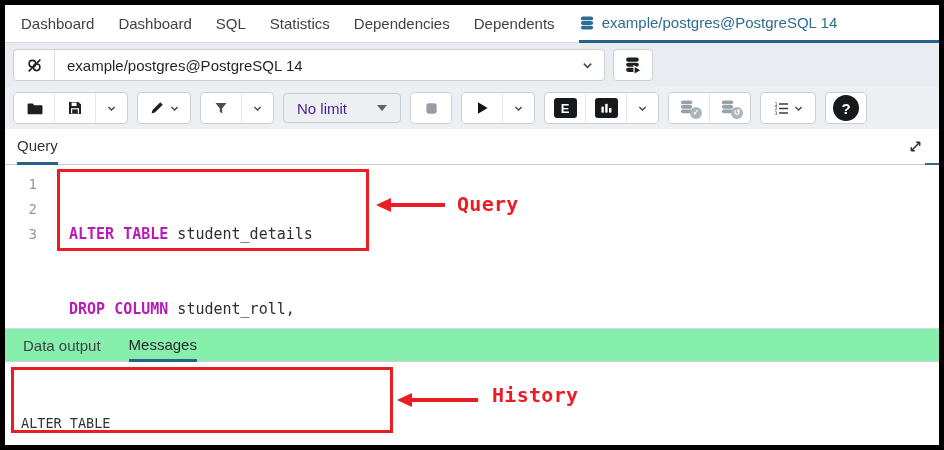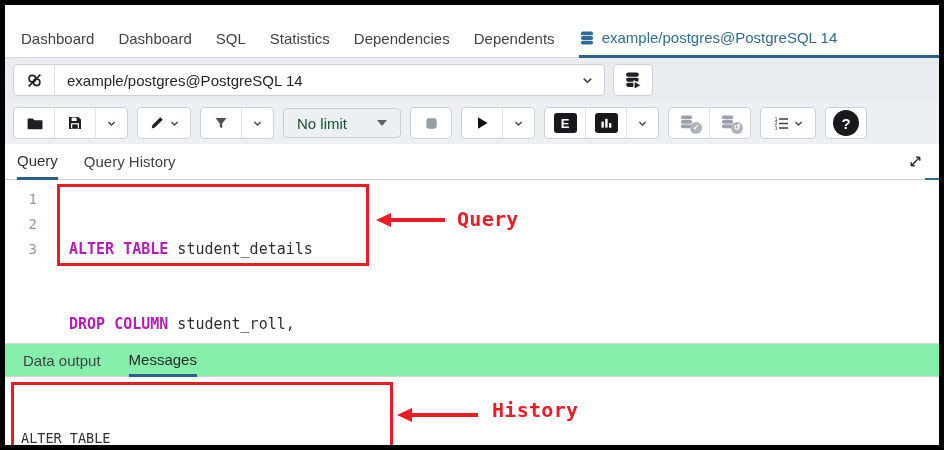--- a/index.html
+++ b/index.html
@@ -1,41 +1,41 @@
 <!DOCTYPE html>
 <html><head>
 <meta charset="utf-8">
 <style>
   html,body{margin:0;padding:0;background:#fff;}
   .frame{width:944px;height:450px;box-sizing:border-box;border:5px solid #000;background:#fff;
          font-family:"Liberation Sans",sans-serif;display:flex;flex-direction:column;overflow:hidden;position:relative;}
 
   
   .top-tabbar{height:37px;border-bottom:1px solid #d6d9dc;display:flex;align-items:stretch;
-              padding-left:16px;gap:24px;font-size:15px;color:#3f4347;background:#fff;flex:0 0 auto;margin-top:15px;}
+              padding-left:16px;gap:24px;font-size:15px;color:#3f4347;background:#fff;flex:0 0 auto;}
   .ttab{display:flex;align-items:center;white-space:nowrap;cursor:default;}
   .ttab.active{color:#2e6c93;border-bottom:3px solid #28618c;margin-bottom:-1px;flex:1;gap:7px;overflow:hidden;min-width:0;}
   .ttab.active .lbl{overflow:hidden;white-space:nowrap;}
 
   
   .conn-bar{height:44px;background:#e9edf1;display:flex;align-items:center;padding:0 8px;gap:8px;flex:0 0 auto;}
   .combo{height:32px;background:#fff;border:1px solid #ccd1d6;border-radius:4px;display:flex;align-items:center;width:592px;box-sizing:border-box;}
   .combo .plugcell{width:40px;height:100%;display:flex;align-items:center;justify-content:center;border-right:1px solid #dde1e5;}
   .combo .val{flex:1;padding:0 12px;font-size:15px;color:#1f2327;white-space:nowrap;overflow:hidden;}
   .combo .chev{width:34px;display:flex;align-items:center;justify-content:center;}
   .sqbtn{width:40px;height:32px;background:#fff;border:1px solid #ccd1d6;border-radius:4px;display:flex;align-items:center;justify-content:center;box-sizing:border-box;position:relative;}
 
   
   .toolbar{height:42px;background:#edf0f3;display:flex;align-items:center;padding:0 8px;gap:9px;flex:0 0 auto;}
   .btn-group{display:flex;background:#fff;border:1px solid #ccd1d6;border-radius:4px;height:30px;overflow:hidden;align-items:stretch;}
   .tb-btn{min-width:36px;display:flex;align-items:center;justify-content:center;border-right:1px solid #e3e6e9;padding:0 2px;}
   .tb-btn:last-child{border-right:none;}
   .tb-btn.narrow{min-width:27px;}
   .limit-select{height:30px;border:1px solid #c6ccd2;border-radius:4px;display:flex;align-items:center;justify-content:space-between;
-                padding:0 13px;font-size:15px;color:#14532d;width:118px;box-sizing:border-box;}
+                padding:0 13px;font-size:15px;color:#4c1d95;width:118px;box-sizing:border-box;}
   .tri-down{width:0;height:0;border-left:5px solid transparent;border-right:5px solid transparent;border-top:6px solid #5f6368;}
   .badge-dark{width:23px;height:20px;background:#17191c;border-radius:3px;color:#fff;font-weight:bold;font-size:13px;
               display:flex;align-items:center;justify-content:center;}
   .help-btn{width:26px;height:26px;border-radius:50%;background:#17191c;color:#fff;font-weight:bold;font-size:15px;
             display:flex;align-items:center;justify-content:center;}
   .db-gray{position:relative;width:20px;height:18px;display:inline-block;}
   .db-gray .mini-badge{position:absolute;right:-3px;bottom:-2px;width:12px;height:12px;border-radius:50%;background:#aeb4bb;
             color:#fff;font-size:8px;line-height:12px;text-align:center;font-weight:bold;}
 
   
@@ -303,23 +303,20 @@
       <span class="tb-btn">
         <span class="help-btn">?</span>
       </span>
     </div>
   </div>
 
   <div class="editor-tabbar">
     <div class="etab active">
         <span>Query</span>
       </div>
-    <div class="etab">
-        <span>Query History</span>
-      </div>
     <div class="expand-wrap">
       <span>
         <svg width="15" height="15" viewBox="0 0 16 16">
             <g stroke="#2f2f2f" stroke-width="1.6" fill="none">
               <path d="M3.5 12.5L12.5 3.5"></path>
               <path d="M3.5 12.5v-3.8M3.5 12.5h3.8"></path>
               <path d="M12.5 3.5v3.8M12.5 3.5h-3.8"></path>
             </g>
           </svg>
       </span>

